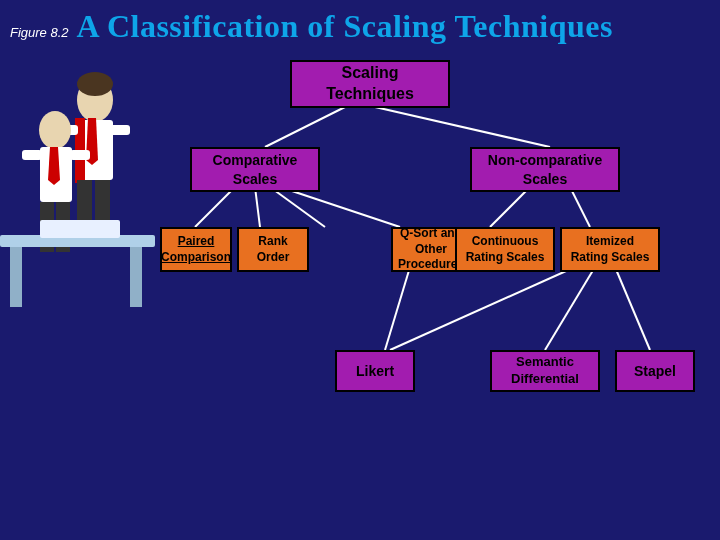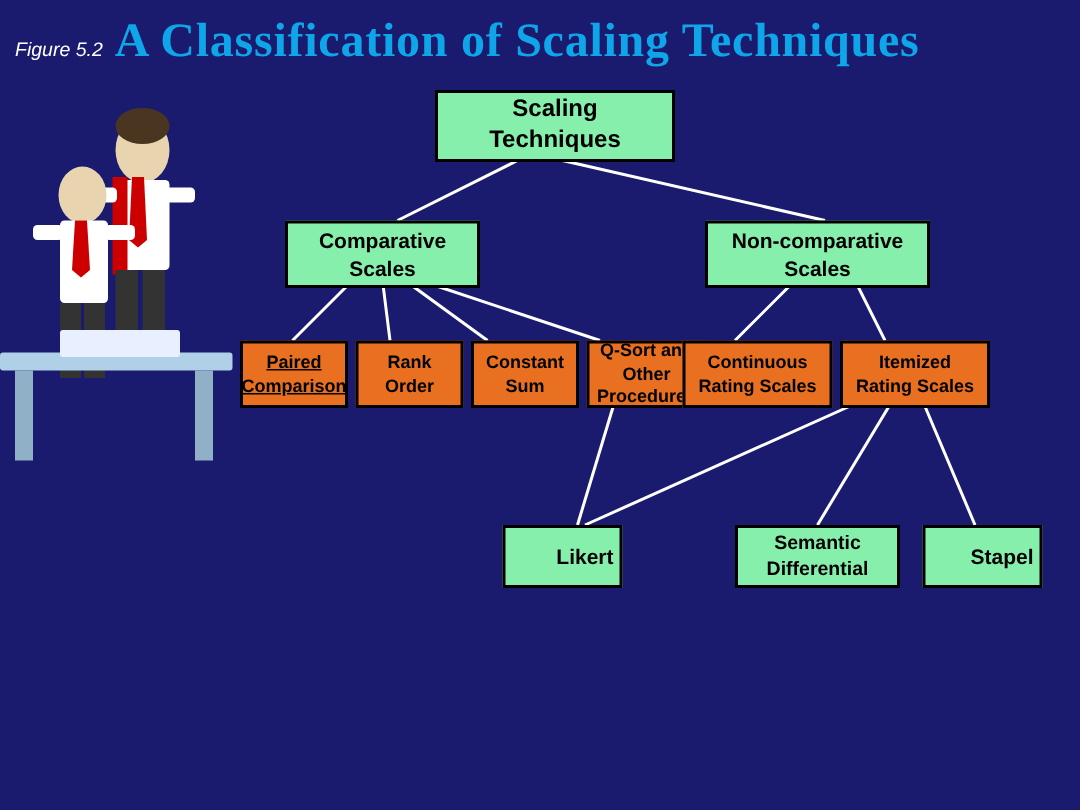--- a/index.html
+++ b/index.html
@@ -62,23 +62,22 @@
       display: flex;
       align-items: center;
       justify-content: center;
       border: 2px solid #000;
       font-size: 14px;
       line-height: 1.3;
       padding: 4px;
     }
 
     .box-teal {
-      background: #86efac;
+      background: #a21caf;
       color: #000;
-      justify-content: flex-end;
     }
 
     .box-orange {
       background: #e87020;
       color: #000;
     }
 
     
     .connector-svg {
       position: absolute;
@@ -97,21 +96,21 @@
       height: 260px;
     }
 
   </style>
 </head>
 <body>
 
 <div class="page-container">
 
   <div class="title-area">
-    <span class="figure-label">Figure 5.2</span>
+    <span class="figure-label">Figure 8.2</span>
     <span class="main-title">A Classification of Scaling Techniques</span>
   </div>
 
   <div class="figure-illustration">
     <svg width="160" height="260" viewBox="0 0 160 260">
 
       <ellipse cx="95" cy="50" rx="18" ry="22" fill="#e8d5b0"></ellipse>
       <rect x="77" y="70" width="36" height="60" fill="#fff" rx="3"></rect>
       <rect x="75" y="68" width="10" height="65" fill="#cc0000"></rect>
       <rect x="77" y="130" width="15" height="55" fill="#333"></rect>
@@ -187,24 +186,20 @@
     <div class="box box-orange" style="left: 0px; top: 172px; width: 72px; height: 45px; font-size: 12px; text-decoration: underline;">
       <span>Paired
 Comparison</span>
     </div>
 
     <div class="box box-orange" style="left: 77px; top: 172px; width: 72px; height: 45px; font-size: 12px;">
       <span>Rank
 Order</span>
     </div>
 
-    <div class="box box-orange" style="left: 154px; top: 172px; width: 72px; height: 45px; font-size: 12px;">
-      <span>Constant
-Sum</span>
-    </div>
 
     <div class="box box-orange" style="left: 231px; top: 172px; width: 80px; height: 45px; font-size: 12px;">
       <span>Q-Sort and
 Other
 Procedures</span>
     </div>
 
     <div class="box box-orange" style="left: 400px; top: 172px; width: 100px; height: 45px; font-size: 12px;">
       <span>Itemized
 Rating Scales</span>

